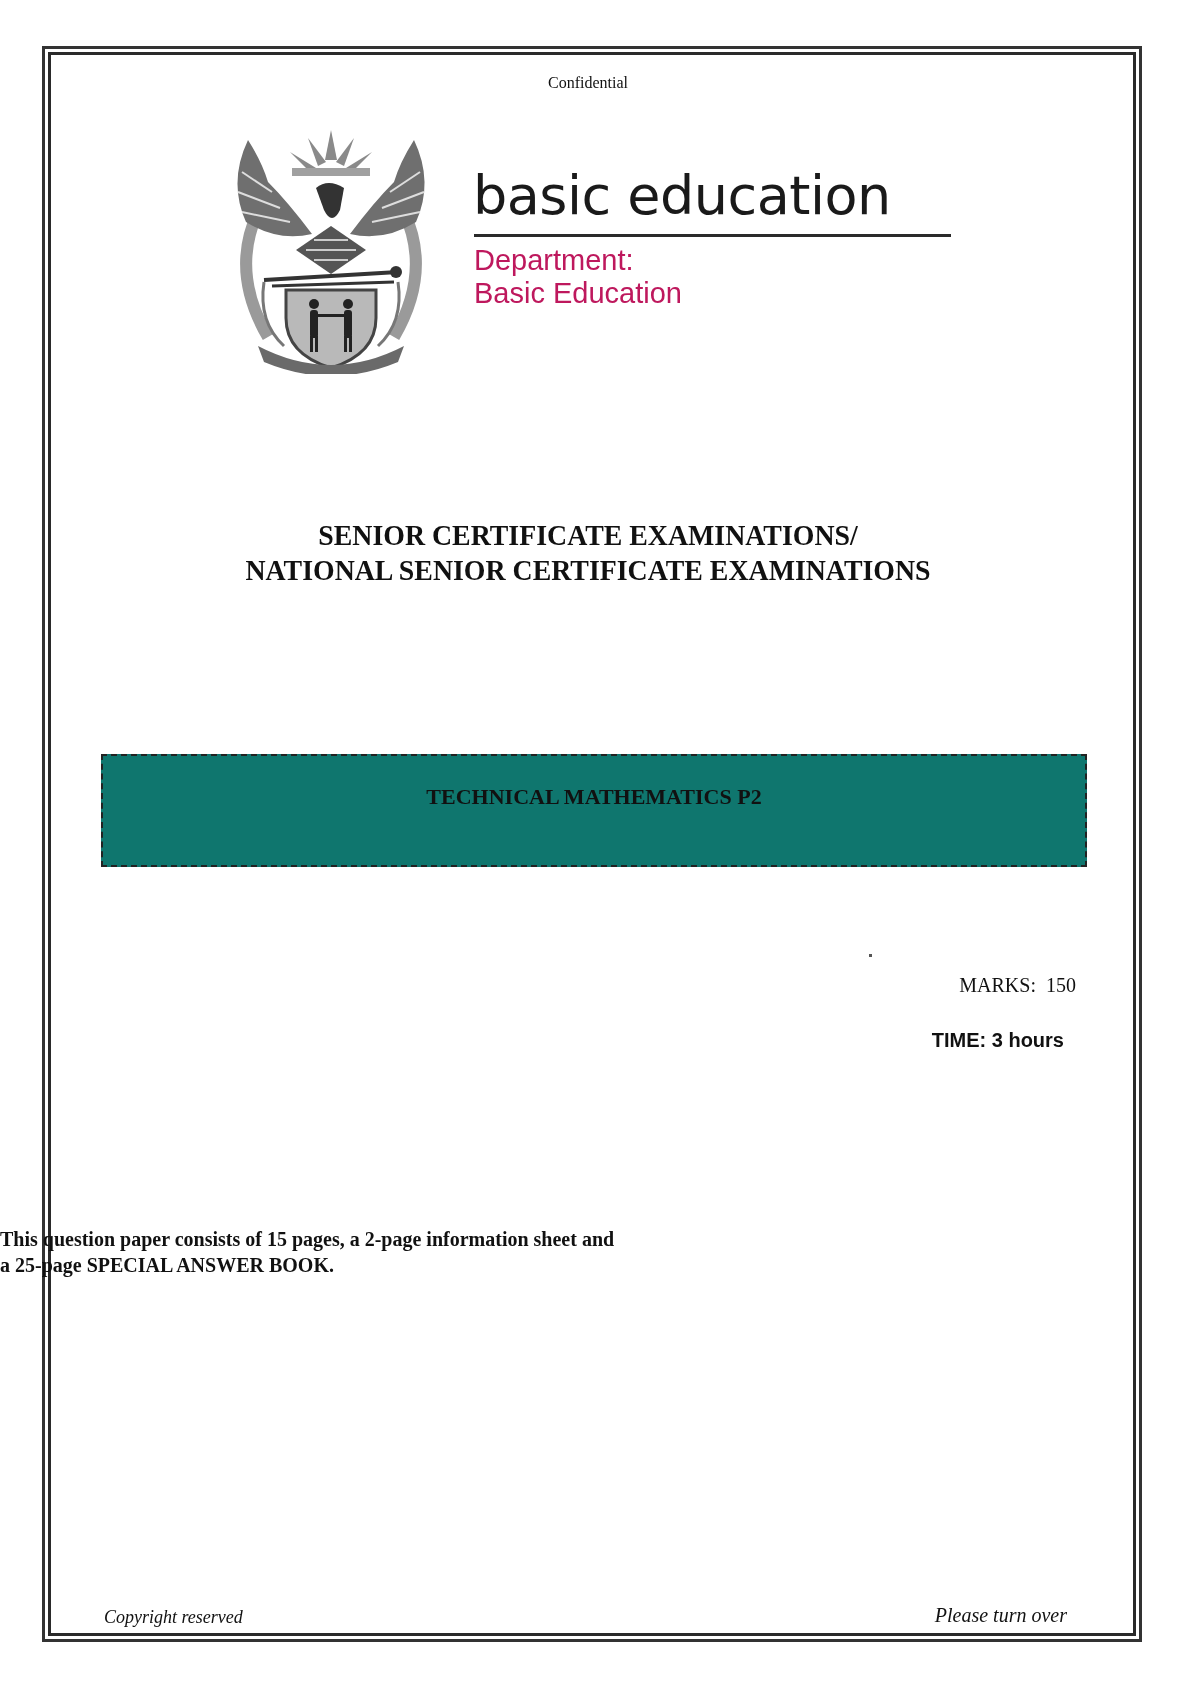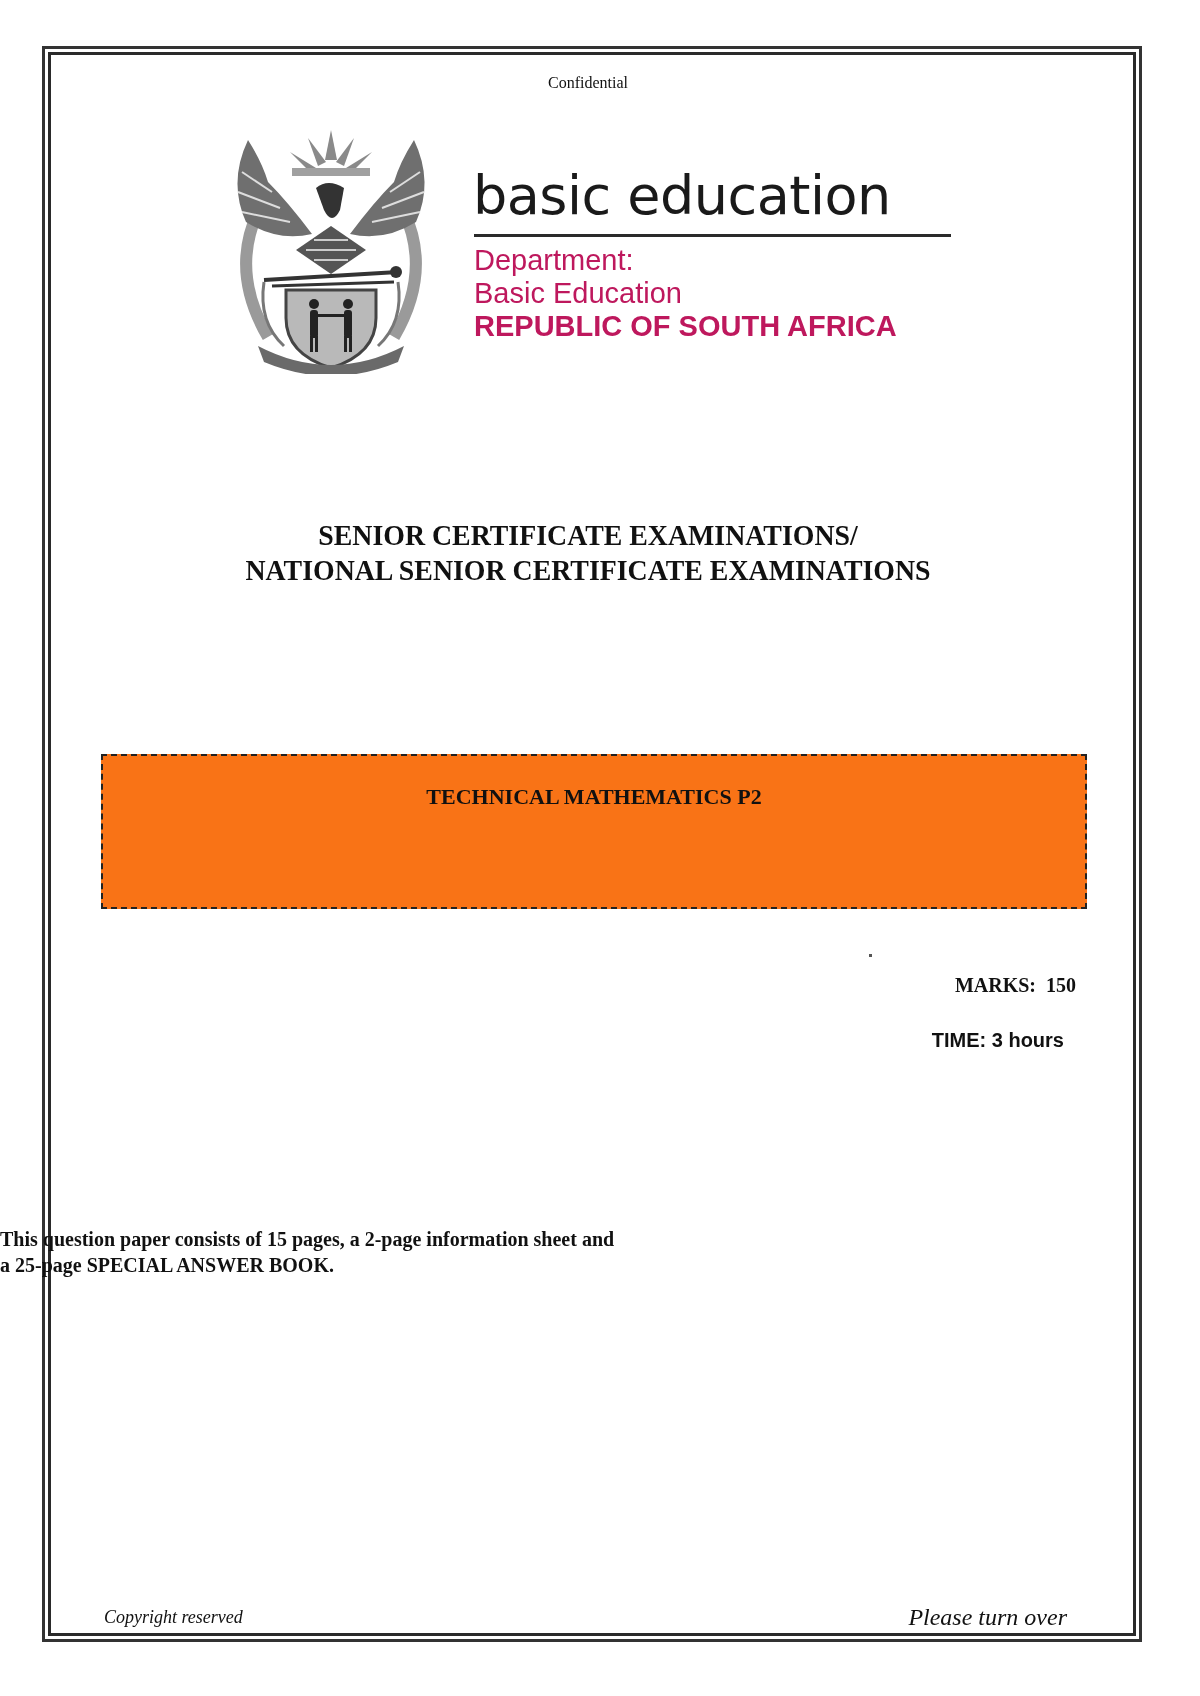--- a/index.html
+++ b/index.html
@@ -68,22 +68,22 @@
       font-family: "Liberation Serif", serif;
       font-weight: bold;
       font-size: 29px;
       line-height: 35px;
       transform: scaleX(0.96);
       transform-origin: center;
     }
     .subject-box {
       position: absolute;
       left: 101px; top: 754px;
-      width: 986px; height: 155px;
-      background: #f97316;
+      width: 986px; height: 113px;
+      background: #0f766e;
       box-sizing: border-box;
       border: 2px dashed #222;
     }
     .subject-title {
       position: absolute;
       left: 0; width: 100%; top: 28px;
       text-align: center;
       font-family: "Liberation Serif", serif;
       font-weight: bold;
       font-size: 22px;
@@ -97,21 +97,21 @@
       font-size: 22px;
     }
     .stray-dot {
       position: absolute; left: 869px; top: 954px;
       width: 3px; height: 3px; background: #555;
     }
     .marks {
       position: absolute;
       right: 124px; top: 974px;
       font-family: "Liberation Serif", serif;
-      font-weight: bold;
+      font-weight: normal;
       font-size: 20px;
       white-space: pre;
     }
     .time {
       position: absolute;
       right: 136px; top: 1029px;
       font-family: Liberation Sans, sans-serif;
       font-weight: bold;
       font-size: 20px;
     }
@@ -129,21 +129,21 @@
       left: 104px; top: 1607px;
       font-family: Liberation Serif, serif;
       font-style: italic;
       font-size: 18px;
     }
     .footer-right {
       position: absolute;
       right: 133px; top: 1604px;
       font-family: "Liberation Serif", serif;
       font-style: italic;
-      font-size: 24px;
+      font-size: 20px;
     }
   </style>
 </head>
 <body>
 
 <div class="frame-outer"></div>
 <div class="frame-inner"></div>
 
 <div class="confidential">Confidential</div>
 
@@ -208,21 +208,20 @@
 
     <path d="M30 224 Q103 262 176 224 L170 240 Q103 268 36 240 Z" fill="#6a6a6a"></path>
   </svg>
 </div>
 
 <div class="logo-title">basic education</div>
 <div class="logo-rule"></div>
 <div class="dept-lines">
   <div>Department:</div>
   <div>Basic Education</div>
-  <div class="bold">REPUBLIC OF SOUTH AFRICA</div>
 </div>
 
 <div class="exam-heading">
   <div>SENIOR CERTIFICATE EXAMINATIONS/</div>
   <div>NATIONAL SENIOR CERTIFICATE EXAMINATIONS</div>
 </div>
 
 <div class="subject-box">
   <div class="subject-title">TECHNICAL MATHEMATICS P2</div>
 </div>

